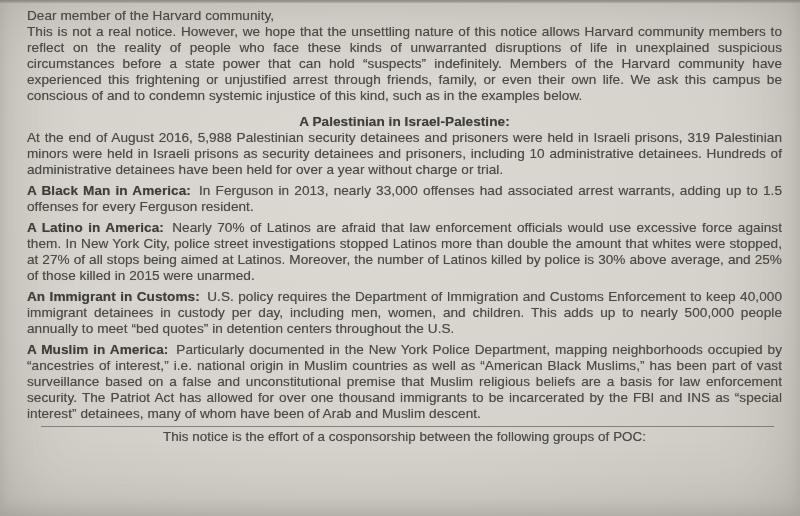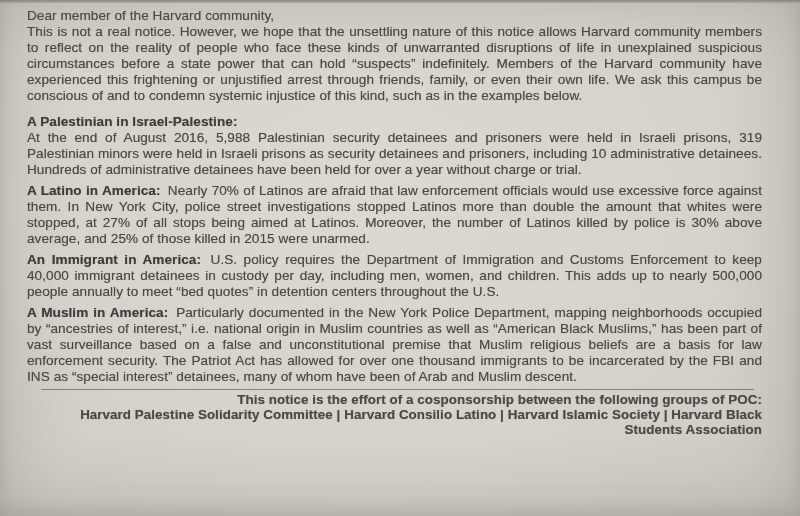--- a/index.html
+++ b/index.html
@@ -18,66 +18,66 @@
     background:linear-gradient(#88877d,#bab8b0);
     opacity:.85;
   }
   .photo::after{
     content:"";position:absolute;inset:0;pointer-events:none;
     box-shadow:inset 0 0 70px rgba(90,88,80,.28), inset 0 -6px 14px rgba(110,108,100,.18);
   }
   .paper{
     position:relative;box-sizing:border-box;
     width:800px;height:516px;
-    padding:8px 38px 0 27px;
+    padding:8px 18px 0 27px;
     font-size:13.6px;line-height:16px;
     letter-spacing:.05px;
     text-shadow:0 0 .7px rgba(75,74,71,.55);
   }
   p{margin:0;}
   .salutation{text-align:left;}
   .body{text-align:justify;}
   .intro{margin-bottom:10px;}
   .section{margin-top:5px;}
-  .heading-line{text-align:left;}
+  .heading-line{text-align:center;}
   b{color:#3e3d3a;}
   .inline-heading{margin-right:3px;}
-  .footer{margin-top:4px;text-align:right;font-size:13.4px;line-height:15px;font-weight:bold;}
+  .footer{margin-top:4px;text-align:center;font-size:13.4px;line-height:15px;}
   .divider{height:1px;background:#6f6e68;margin:2px 8px 2px 14px;opacity:.8;}
   .link{color:inherit;text-decoration:underline;cursor:pointer;}
 </style>
 </head>
 <body>
 
 <div class="photo">
   <div class="paper">
 
     <p class="salutation">Dear member of the Harvard community,</p>
     <p class="body intro">This is not a real notice. However, we hope that the unsettling nature of this notice allows Harvard community members to reflect on the reality of people who face these kinds of unwarranted disruptions of life in unexplained suspicious circumstances before a state power that can hold “suspects” indefinitely. Members of the Harvard community have experienced this frightening or unjustified arrest through friends, family, or even their own life. We ask this campus be conscious of and to condemn systemic injustice of this kind, such as in the examples below.</p>
 
     <div class="section">
       <p class="heading-line"><b>A Palestinian in Israel-Palestine:</b></p>
       <p class="body">At the end of August 2016, 5,988 Palestinian security detainees and prisoners were held in Israeli prisons, 319 Palestinian minors were held in Israeli prisons as security detainees and prisoners, including 10 administrative detainees. Hundreds of administrative detainees have been held for over a year without charge or trial.</p>
     </div>
 
     <div class="section">
+      <p class="body"><b class="inline-heading">A Black Man in America:</b> <span>In Ferguson in 2013, nearly 33,000 offenses had associated arrest warrants, adding up to 1.5 offenses for every Ferguson resident.</span></p>
     </div>
 
     <div class="section">
       <p class="body"><b class="inline-heading">A Latino in America:</b> <span>Nearly 70% of Latinos are afraid that law enforcement officials would use excessive force against them. In New York City, police street investigations stopped Latinos more than double the amount that whites were stopped, at 27% of all stops being aimed at Latinos. Moreover, the number of Latinos killed by police is 30% above average, and 25% of those killed in 2015 were unarmed.</span></p>
     </div>
 
     <div class="section">
-      <p class="body"><b class="inline-heading">An Immigrant in America:</b> <span>U.S. policy requires the Department of Immigration and Customs Enforcement to keep 40,000 immigrant detainees in custody per day, including men, women, and children. This adds up to nearly 500,000 people annually to meet “bed quotes” in detention centers throughout the U.S.</span></p>
+      <p class="body"><b class="inline-heading">An Immigrant in Customs:</b> <span>U.S. policy requires the Department of Immigration and Customs Enforcement to keep 40,000 immigrant detainees in custody per day, including men, women, and children. This adds up to nearly 500,000 people annually to meet “bed quotes” in detention centers throughout the U.S.</span></p>
     </div>
 
     <div class="section">
       <p class="body"><b class="inline-heading">A Muslim in America:</b> <span>Particularly documented in the New York Police Department, mapping neighborhoods occupied by “ancestries of interest,” i.e. national origin in Muslim countries as well as “American Black Muslims,” has been part of vast surveillance based on a false and unconstitutional premise that Muslim religious beliefs are a basis for law enforcement security. The Patriot Act has allowed for over one thousand immigrants to be incarcerated by the FBI and INS as “special interest” detainees, many of whom have been of Arab and Muslim descent.</span></p>
     </div>
 
     <div class="footer">
       <div class="divider"></div>
       <p>This notice is the effort of a cosponsorship between the following groups of POC:</p>
-      <p>Harvard Palestine Solidarity Committee | Harvard Consilio Latino | Harvard Islamic Society | Harvard Black Students Association</p>
     </div>
 
   </div>
 </div>
 
 </body></html>

